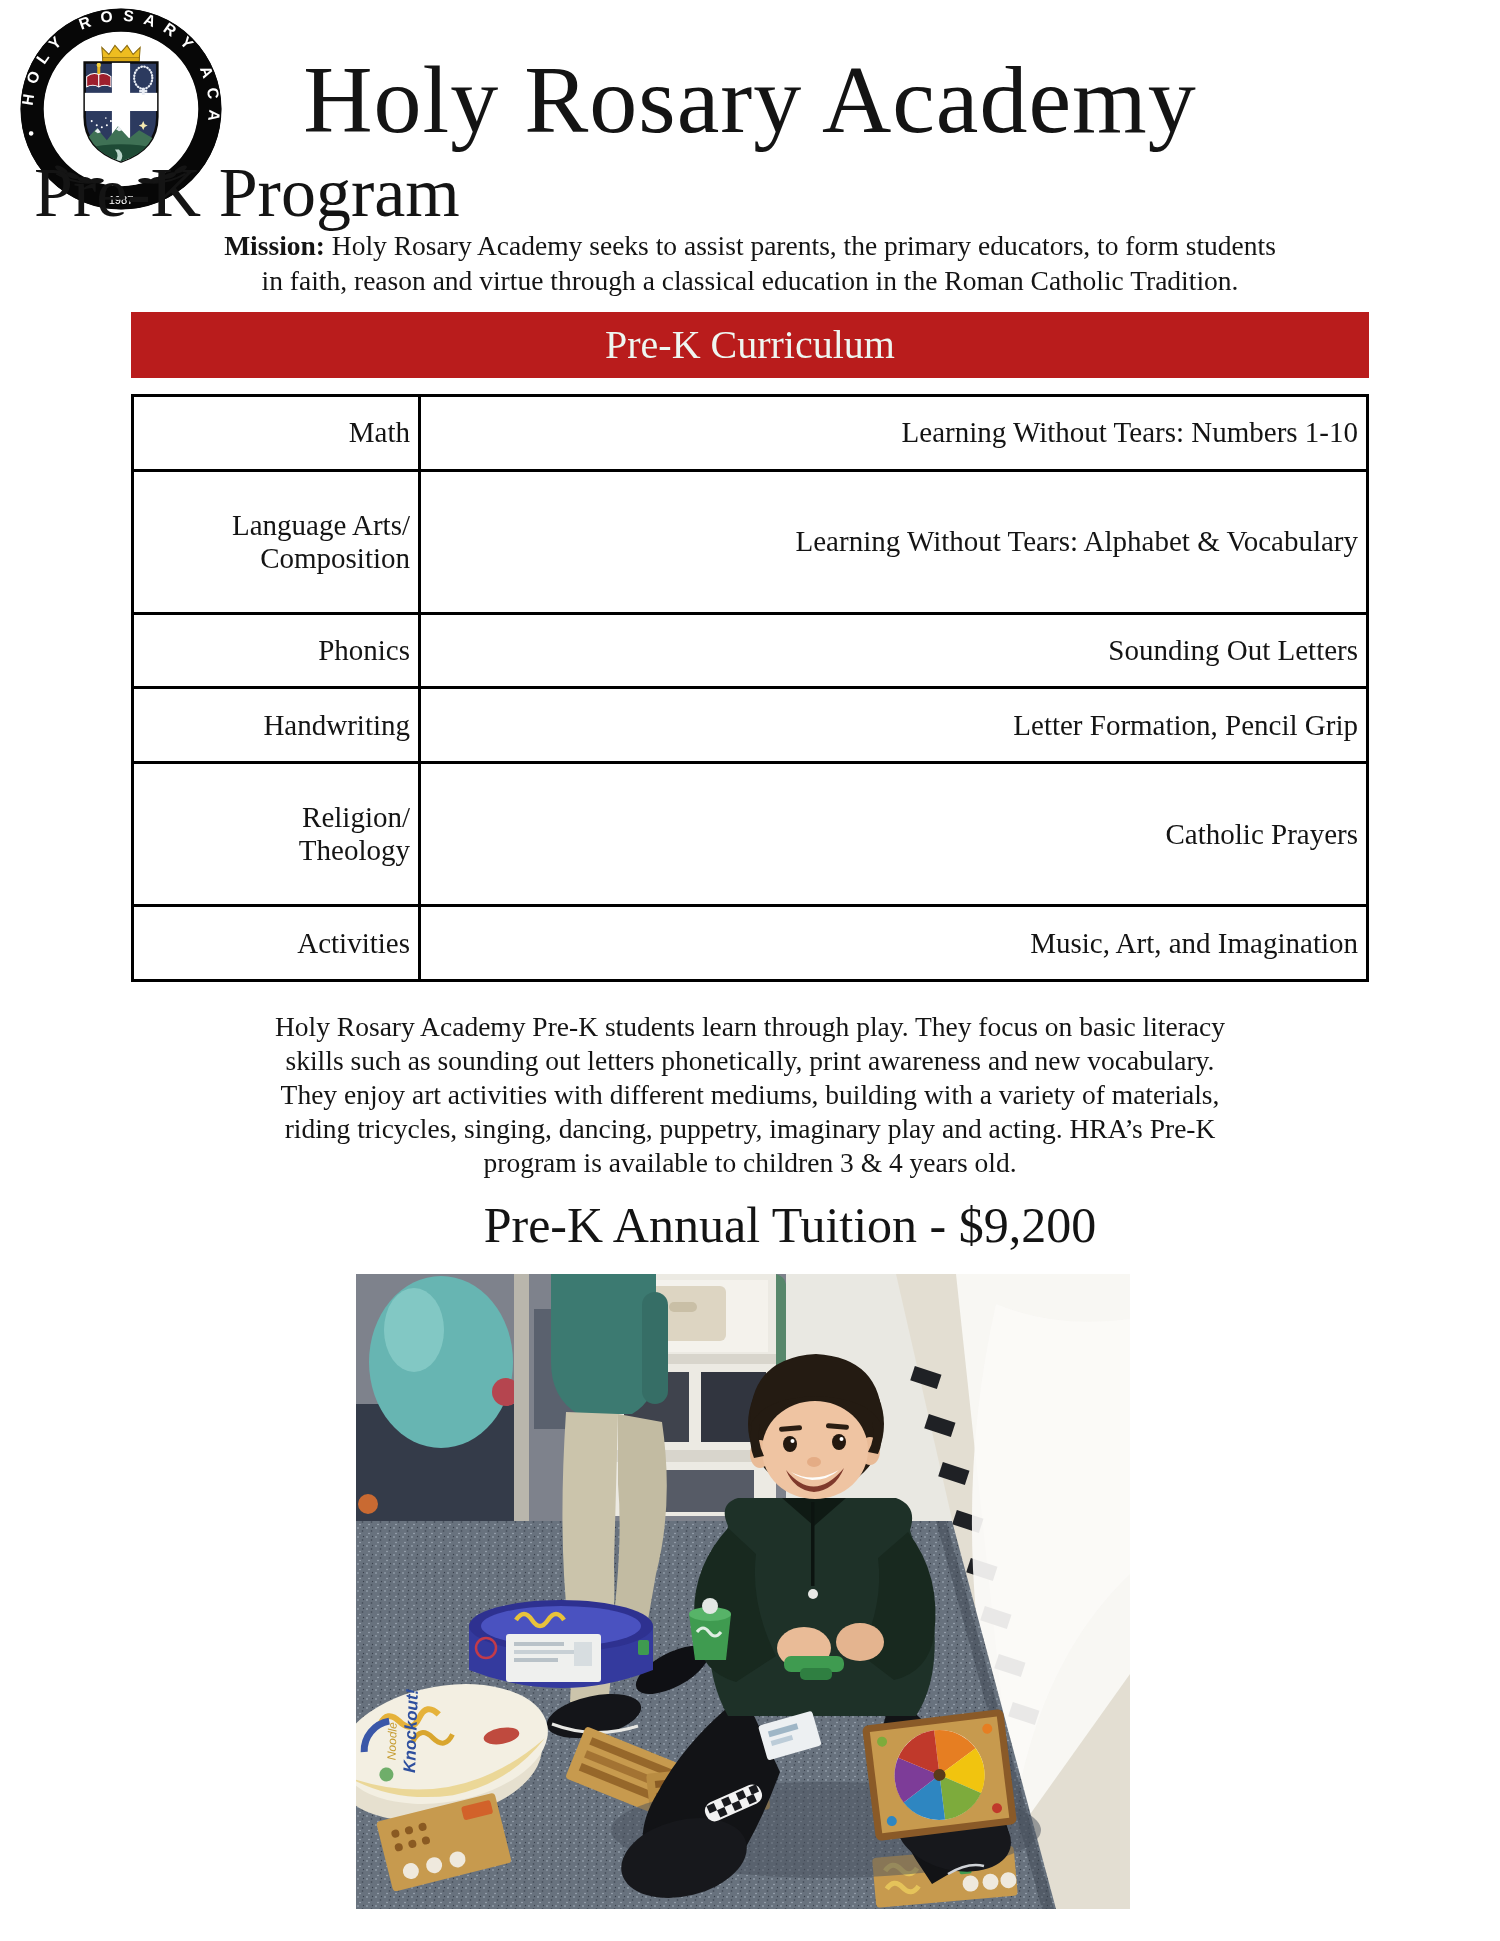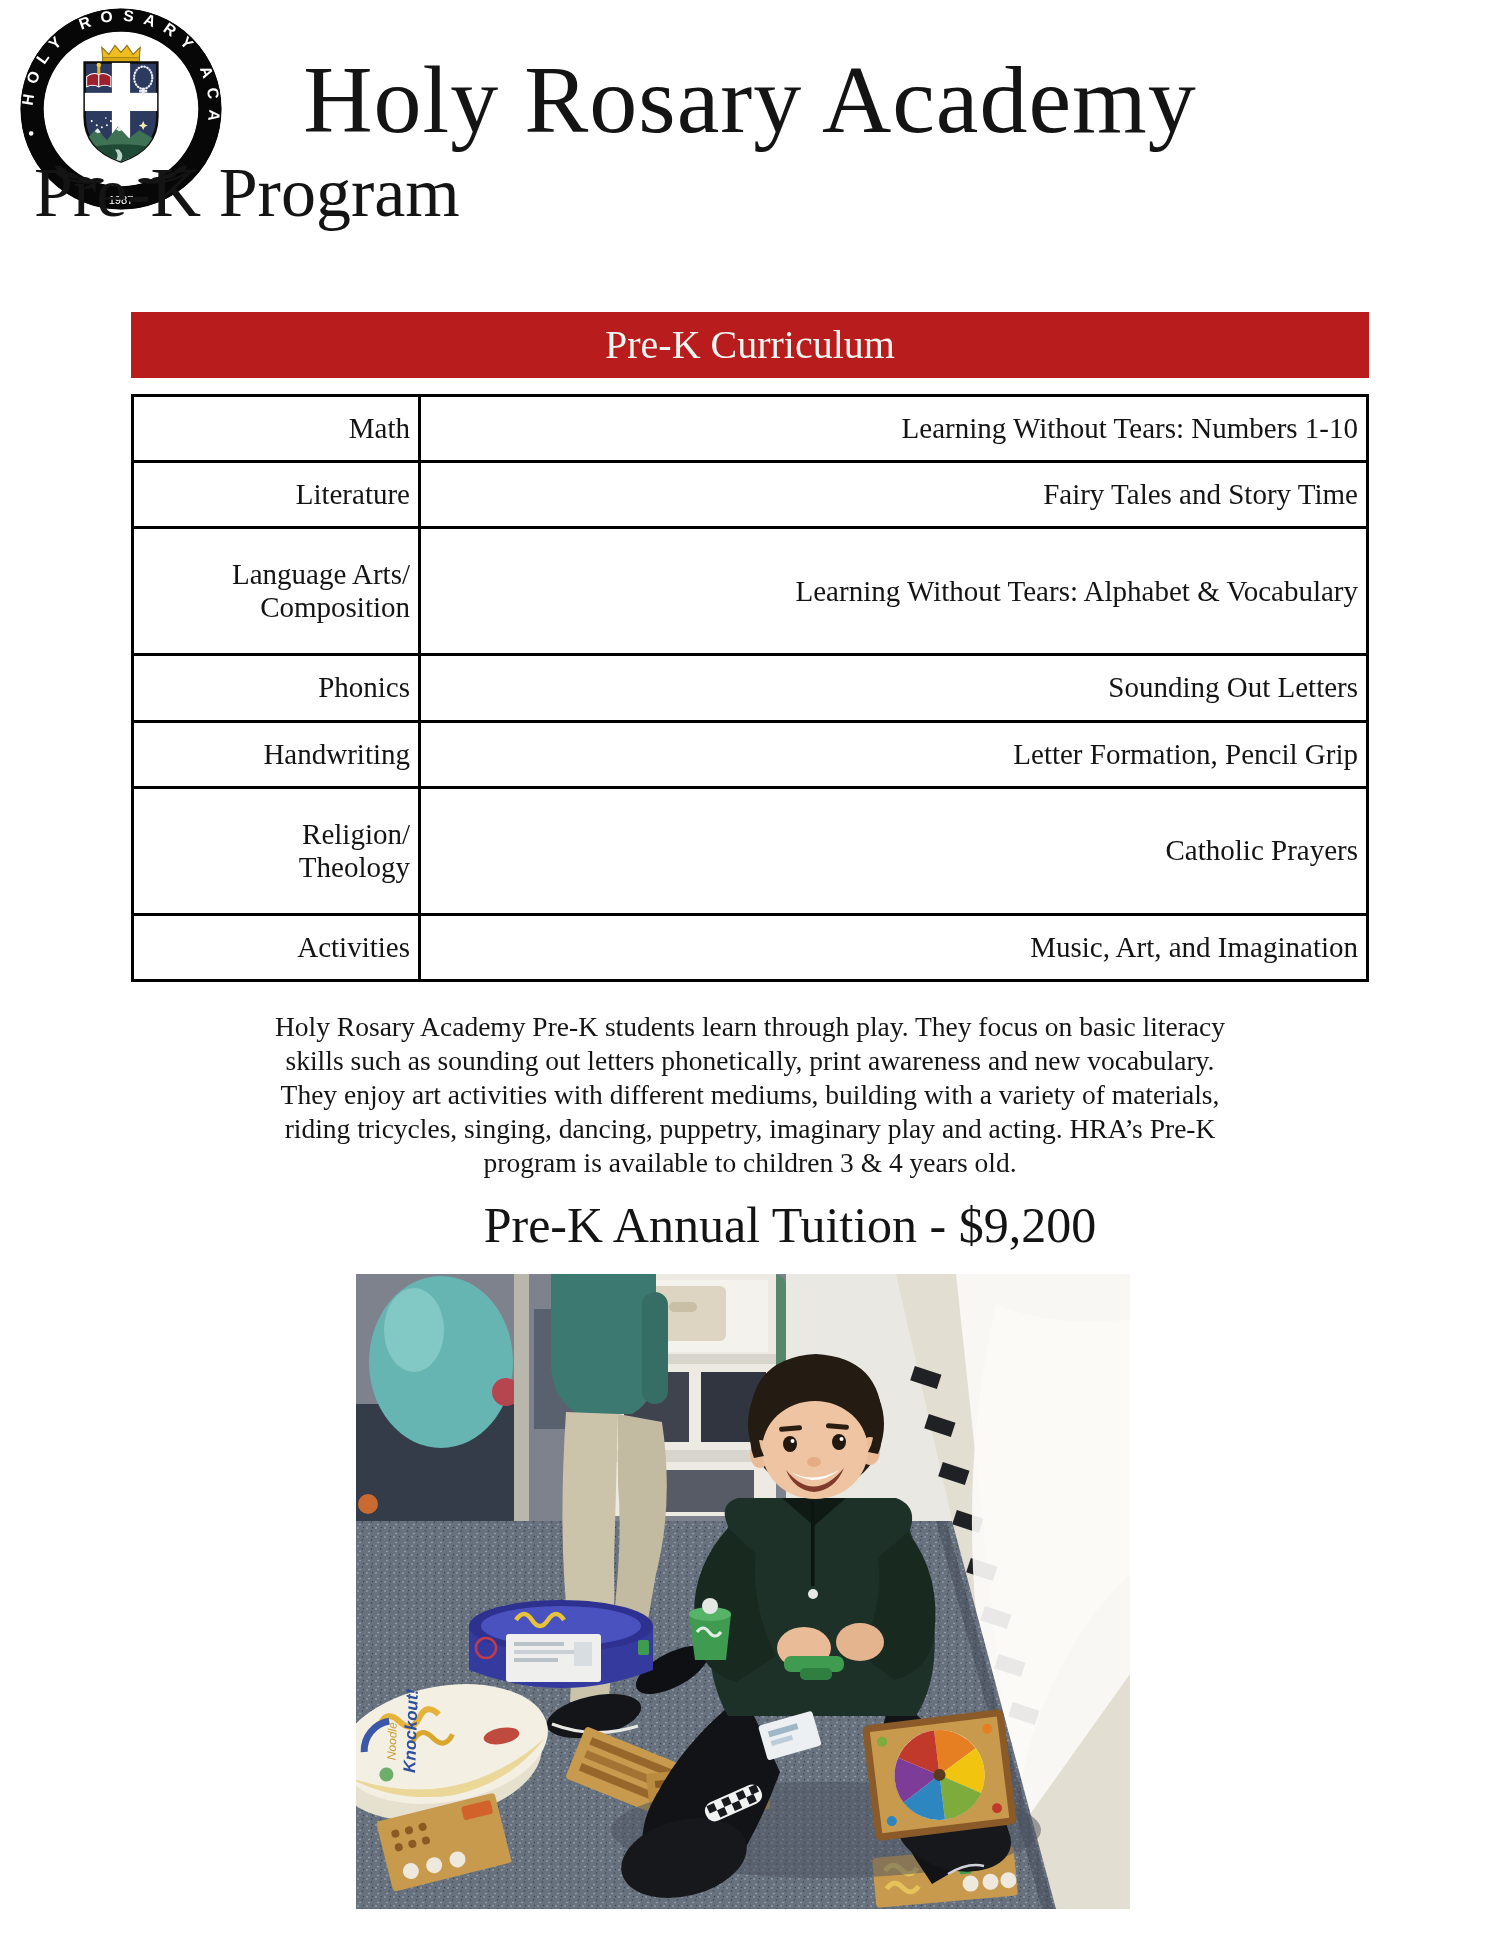--- a/index.html
+++ b/index.html
@@ -101,34 +101,32 @@
         <ellipse cx="64" cy="170" rx="7" ry="2.6" transform="rotate(8 64 170)"></ellipse>
         <ellipse cx="76" cy="171" rx="7" ry="2.6" transform="rotate(-2 76 171)"></ellipse>
       </g>
     </g>
     <text x="100" y="194" text-anchor="middle" font-size="11" fill="#ffffff">1987</text>
   </svg>
 
   <div class="title">Holy Rosary Academy</div>
   <div class="subtitle">Pre-K Program</div>
 
+  <div class="mission"><b>Mission:</b><span> Holy Rosary Academy seeks to assist parents, the primary educators, to form students
+in faith, reason and virtue through a classical education in the Roman Catholic Tradition.</span></div>
 
   <div class="curr-bar">
     <span>Pre-K Curriculum</span>
   </div>
 
   <table class="curr-table">
     <tbody>
       <tr>
         <td class="subj">Math</td>
         <td>Learning Without Tears: Numbers 1-10</td>
-      </tr>
-      <tr>
-        <td class="subj">Literature</td>
-        <td>Fairy Tales and Story Time</td>
       </tr>
       <tr>
         <td class="subj">Language Arts/
 Composition</td>
         <td>Learning Without Tears: Alphabet &amp; Vocabulary</td>
       </tr>
       <tr>
         <td class="subj">Phonics</td>
         <td>Sounding Out Letters</td>
       </tr>

